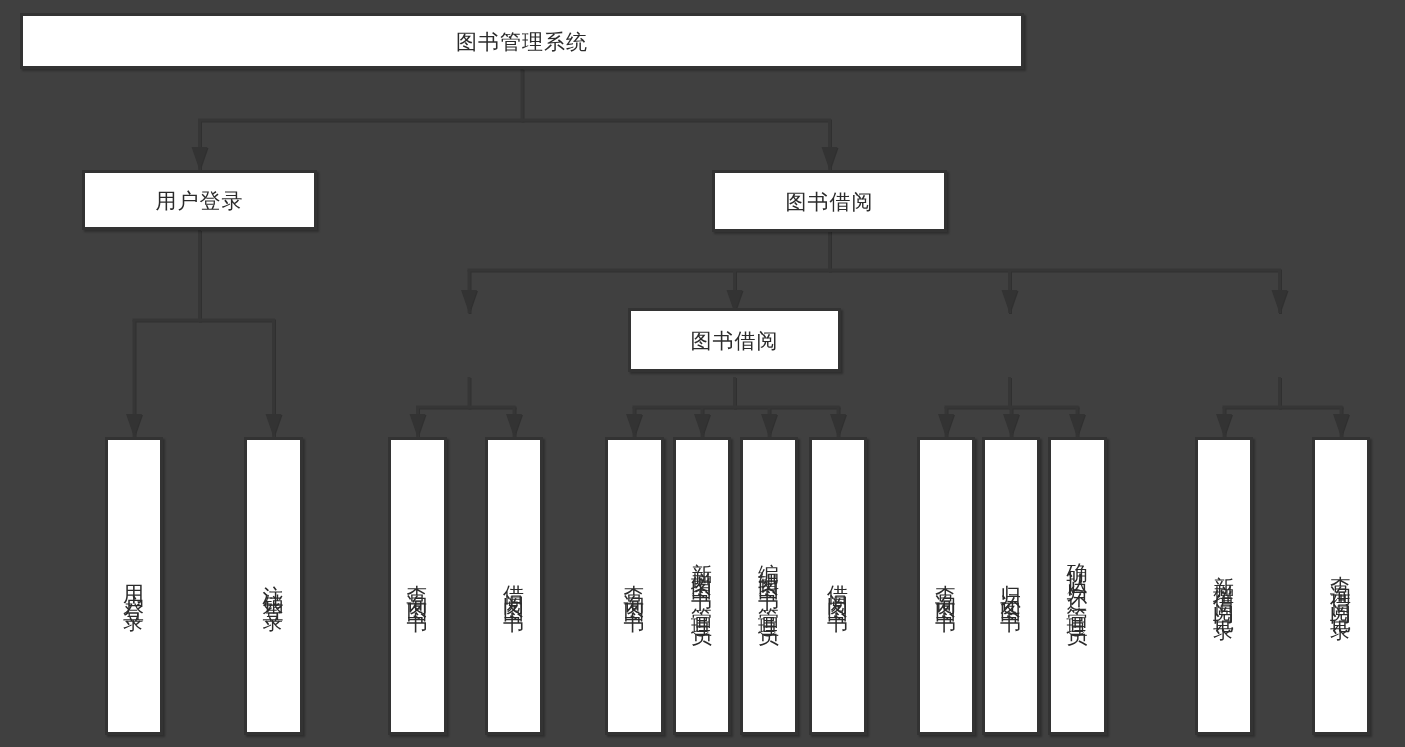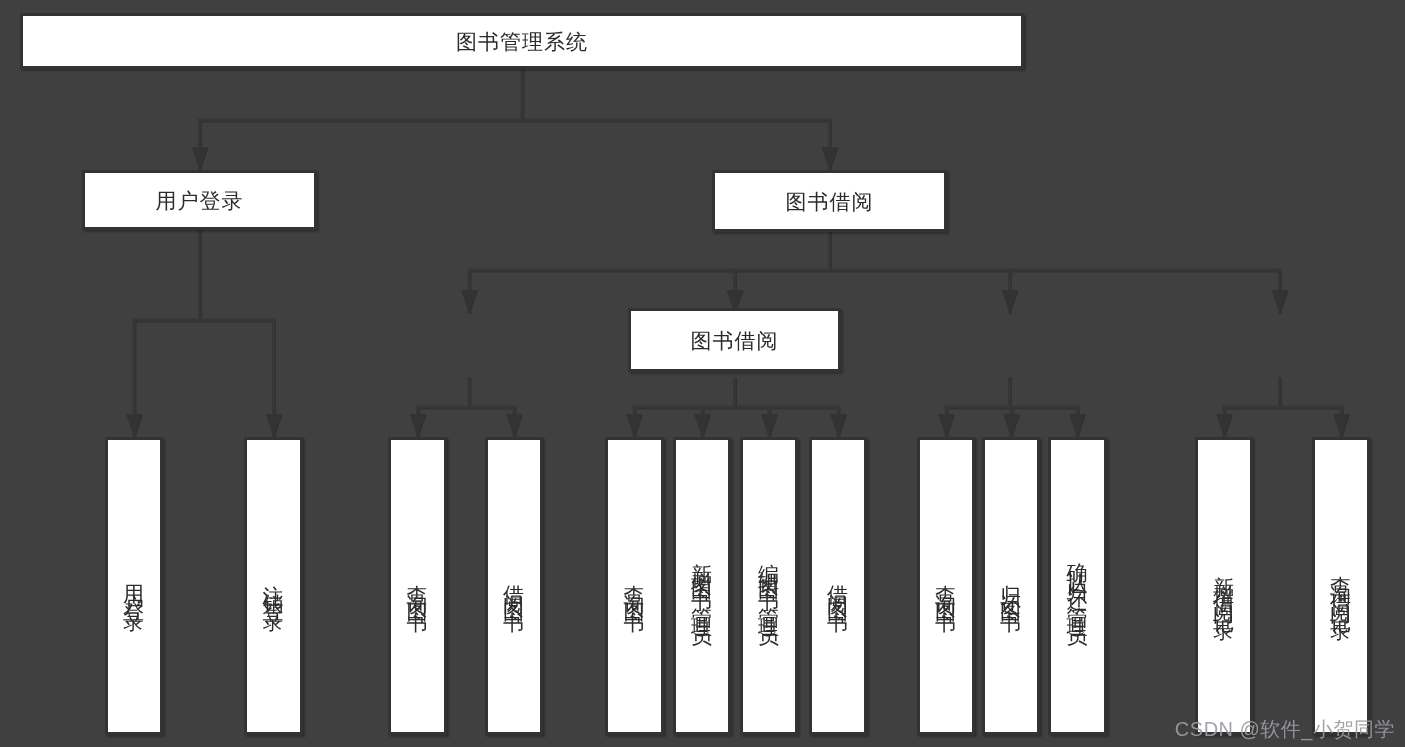--- a/index.html
+++ b/index.html
@@ -161,15 +161,14 @@
   <div class="box vbox" style="left:917px; top:437px; width:58px; height:298px;">查询图书</div>
 
   <div class="box vbox" style="left:982px; top:437px; width:58px; height:298px;">归还图书</div>
 
   <div class="box vbox" style="left:1048px; top:437px; width:59px; height:298px;">确认归还（管理员）</div>
 
   <div class="box vbox" style="left:1195px; top:437px; width:58px; height:298px;">新增借阅记录</div>
 
   <div class="box vbox" style="left:1312px; top:437px; width:58px; height:298px;">查询借阅记录</div>
 
-  <div class="watermark">CSDN @软件_小贺同学</div>
 
 </div>
 
 </body></html>

